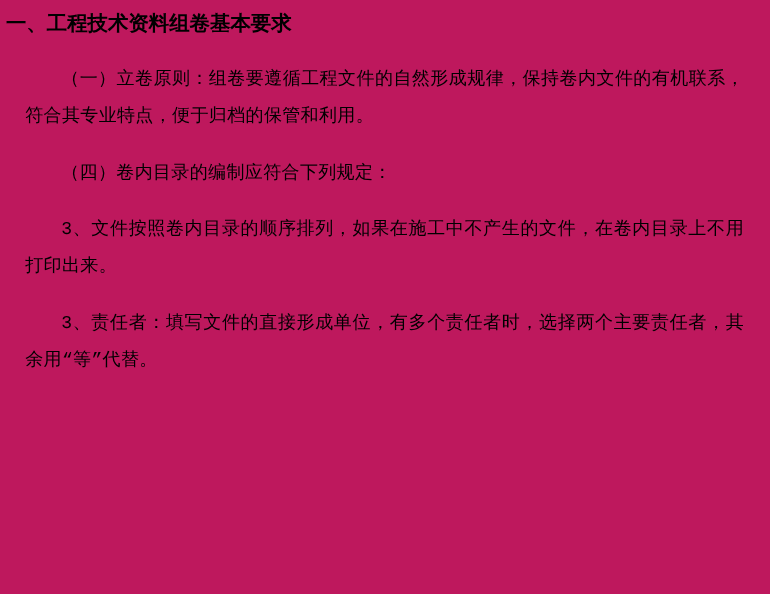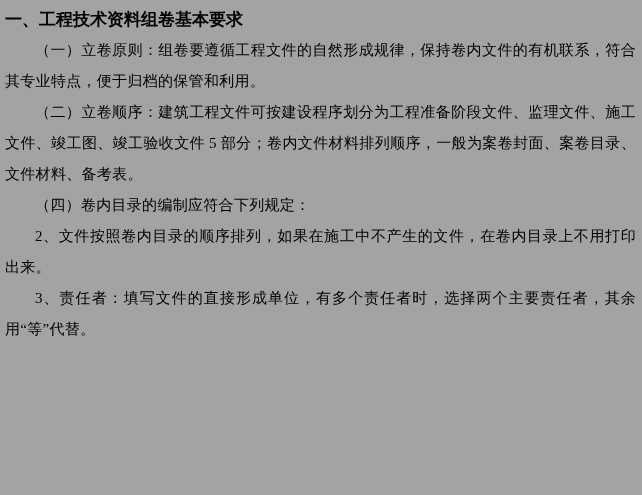--- a/index.html
+++ b/index.html
@@ -4,53 +4,53 @@
 <style>
   html, body {
     margin: 0;
     padding: 0;
     background: #ffffff;
   }
   .page {
     width: 642px;
     height: 495px;
     box-sizing: border-box;
-    background: #a3a3a3;
+    background: #be185d;
     color: #000000;
     padding: 4px 6px 0 5px;
     overflow: hidden;
     font-family: "Liberation Serif", "DejaVu Serif", serif;
     font-size: 15px;
     line-height: 31px;
     text-align: justify;
   }
   .doc-title {
     font-size: 17px;
     font-weight: bold;
     margin: 0;
     line-height: 31px;
     text-align: left;
     text-indent: 0;
   }
   .para {
-    margin: 0;
+    margin: 16px;
     text-indent: 2em;
     letter-spacing: 0.3px;
+    font-family: Liberation Mono, monospace;
   }
 </style>
 </head>
 <body>
 
 <div class="page">
   <h1 class="doc-title">一、工程技术资料组卷基本要求</h1>
 
   <p class="para">（一）立卷原则：组卷要遵循工程文件的自然形成规律，保持卷内文件的有机联系，符合其专业特点，便于归档的保管和利用。</p>
 
-  <p class="para">（二）立卷顺序：建筑工程文件可按建设程序划分为工程准备阶段文件、监理文件、施工文件、竣工图、竣工验收文件 5 部分；卷内文件材料排列顺序，一般为案卷封面、案卷目录、文件材料、备考表。</p>
 
 
   <p class="para">（四）卷内目录的编制应符合下列规定：</p>
 
 
-  <p class="para">2、文件按照卷内目录的顺序排列，如果在施工中不产生的文件，在卷内目录上不用打印出来。</p>
+  <p class="para">3、文件按照卷内目录的顺序排列，如果在施工中不产生的文件，在卷内目录上不用打印出来。</p>
 
   <p class="para">3、责任者：填写文件的直接形成单位，有多个责任者时，选择两个主要责任者，其余用“等”代替。</p>
 </div>
 
 </body></html>

